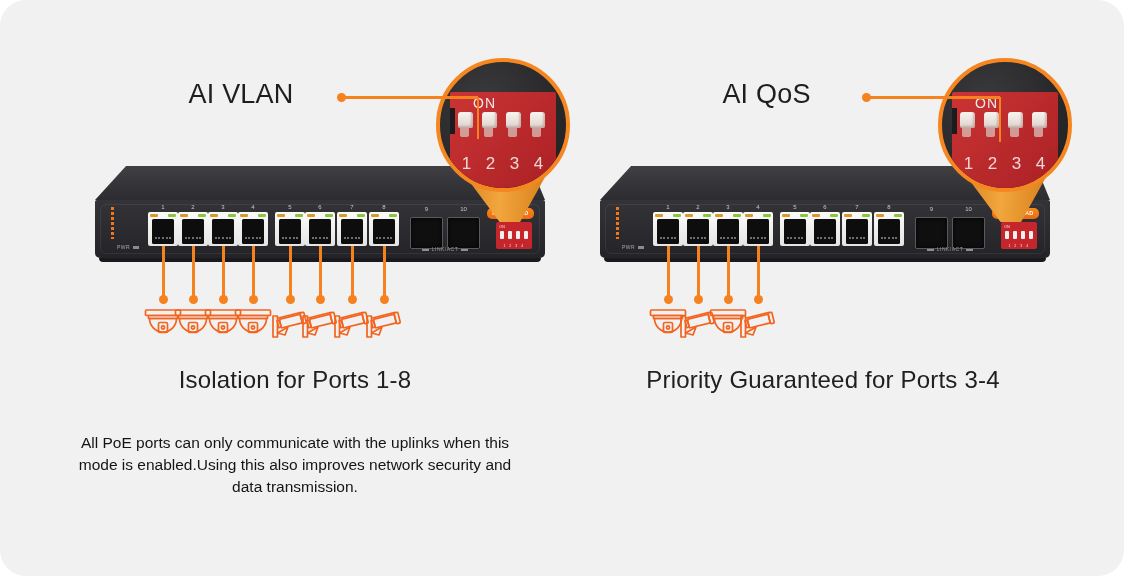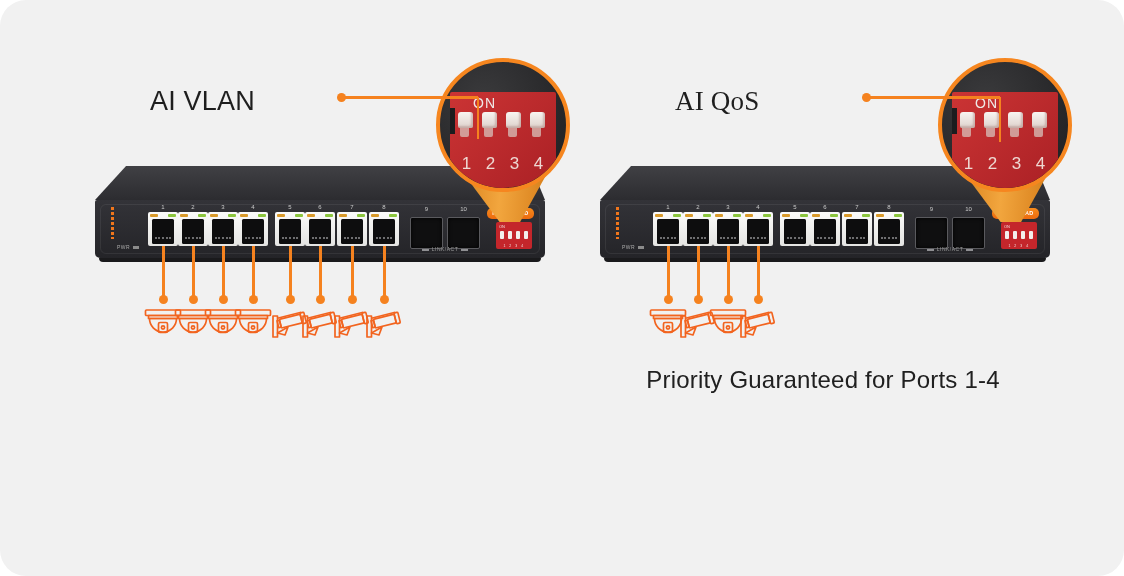--- a/index.html
+++ b/index.html
@@ -4,24 +4,24 @@
 <title>AI VLAN / AI QoS</title>
 <style>
   html,body{margin:0;padding:0;background:#ffffff;}
   .stage{position:relative;width:1124px;height:576px;background:#f1f1f1;border-radius:26px;
          overflow:hidden;font-family:"Liberation Sans",sans-serif;}
   .panel{position:absolute;top:0;width:560px;height:576px;}
   .panel-0{left:0;}
   .panel-1{left:505px;}
 
   
-  .callout-label{position:absolute;top:86px;height:34px;font-size:27px;color:#1e1e1e;
-                 text-align:left;letter-spacing:.2px;}
+  .callout-label{position:absolute;top:79px;height:34px;font-size:27px;color:#1e1e1e;
+                 text-align:center;letter-spacing:.2px;}
   .panel-0 .callout-label{left:150px;width:182px;}
-  .panel-1 .callout-label{left:170px;width:183px;font-family:Liberation Serif, serif;}
+  .panel-1 .callout-label{left:170px;width:183px;}
   .leader-dot{position:absolute;top:93px;width:9px;height:9px;border-radius:50%;background:#f5821f;z-index:41;}
   .panel-0 .leader-dot{left:337px;}
   .panel-1 .leader-dot{left:357px;}
   .leader-h{position:absolute;top:96px;height:2.5px;background:#f5821f;z-index:41;}
   .panel-0 .leader-h{left:344px;width:134px;}
   .panel-1 .leader-h{left:364px;width:131px;}
   .leader-v{position:absolute;top:97px;width:2.5px;background:#f5821f;z-index:41;}
   .panel-0 .leader-v{left:476.5px;height:42px;}
   .panel-1 .leader-v{left:493.5px;height:45px;}
 
@@ -355,20 +355,24 @@
               <g transform="rotate(-14 20 17)">
                 <path d="M7.5 11 H32"></path>
                 <rect x="9" y="12.5" width="21.5" height="9" rx="1"></rect>
                 <rect x="30.5" y="11.5" width="4" height="11" rx="1"></rect>
                 <rect x="6.5" y="13.5" width="2.5" height="7"></rect>
               </g>
             </g>
           </svg></div>
       </div>
 
+  <div class="textblock">
+    <h2 class="heading">Isolation for Ports 1-8</h2>
+    <p class="bodytext">All PoE ports can only communicate with the uplinks when this mode is enabled.Using this also improves network security and data transmission.</p>
+  </div>
 </div>
     <div class="panel panel-1">
   <div class="callout-label">AI QoS</div>
   <span class="leader-dot"></span>
   <span class="leader-h"></span>
   <span class="leader-v"></span>
 
   <div class="funnel"></div>
   <div class="magnifier">
     <div class="dip-big">
@@ -558,16 +562,16 @@
                 <path d="M7.5 11 H32"></path>
                 <rect x="9" y="12.5" width="21.5" height="9" rx="1"></rect>
                 <rect x="30.5" y="11.5" width="4" height="11" rx="1"></rect>
                 <rect x="6.5" y="13.5" width="2.5" height="7"></rect>
               </g>
             </g>
           </svg></div>
       </div>
 
   <div class="textblock">
-    <h2 class="heading">Priority Guaranteed for Ports 1-4</h2>
+    <h2 class="heading">Priority Guaranteed for Ports 3-4</h2>
   </div>
 </div>
   </div>
 
 </body></html>

